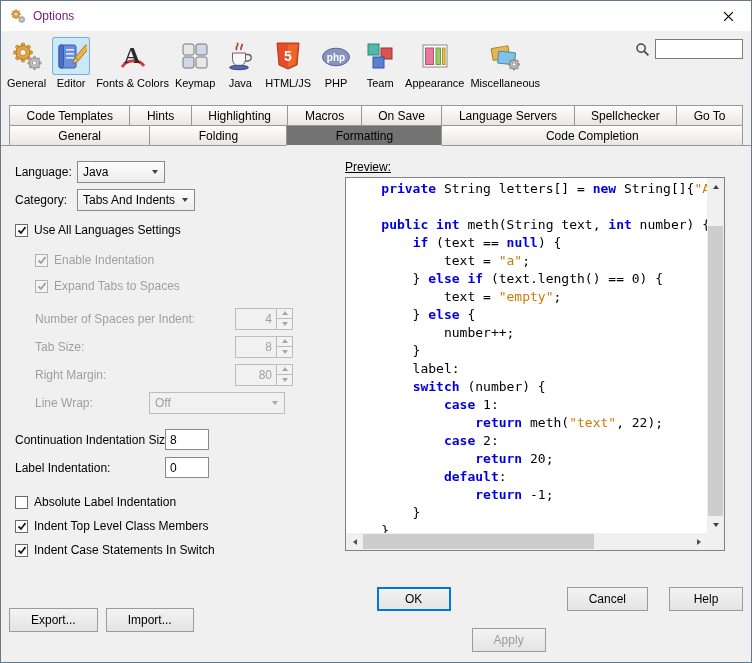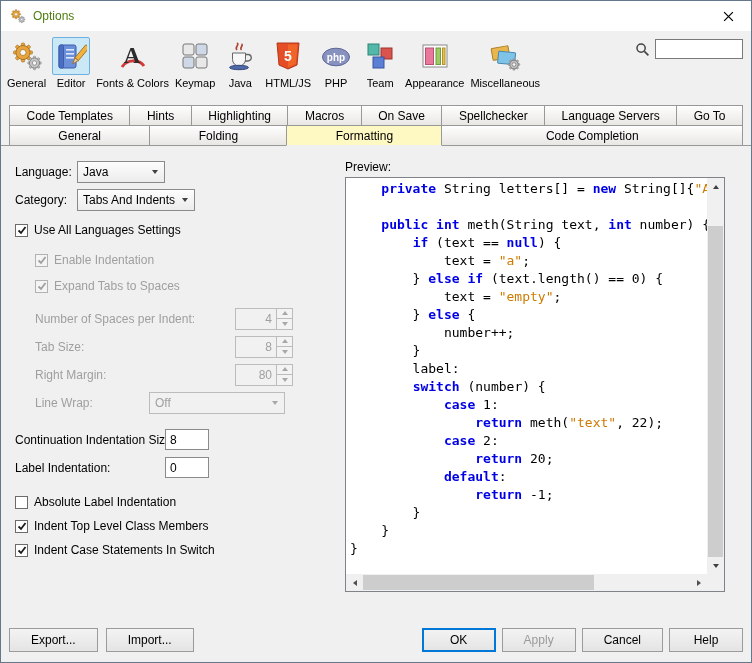--- a/index.html
+++ b/index.html
@@ -2,40 +2,40 @@
 <html style="--kw: #0000e6; --str: #ce7b00; --sel-bg: #cbe8f6; --sel-border: #70b0e0; --default-btn: #0078d7;"><head>
 <meta charset="utf-8">
 <style>
   * { box-sizing: border-box; margin:0; padding:0; }
   body { background:#fff; font-family:"Liberation Sans",sans-serif; }
   .window { width:752px; height:663px; border:1px solid #64788c; background:#f0f0f0; display:flex; flex-direction:column; overflow:hidden; }
 
   
   .titlebar { height:30px; background:#fff; display:flex; align-items:center; flex:none; }
   .app-icon { margin:0 7px 0 9px; width:16px; height:16px; display:flex; }
-  .title-text { font-size:12px; color:#4d7c0f; }
+  .title-text { font-size:12px; color:#701a75; }
   .close-btn { margin-left:auto; width:46px; height:100%; display:flex; align-items:center; justify-content:center; }
 
   
   .toolbar { display:flex; align-items:flex-start; padding:5px 8px 6px 4px; flex:none; }
   .tb-item { display:flex; flex-direction:column; align-items:center; padding:1px 2px; margin-right:2px; }
   .tb-iconbox { width:38px; height:38px; display:flex; align-items:center; justify-content:center; border:1px solid transparent; border-radius:2px; }
   .tb-item.selected .tb-iconbox { background:var(--sel-bg,#cbe8f6); border-color:var(--sel-border,#70b0e0); }
   .tb-label { font-size:11px; margin-top:2px; color:#000; white-space:nowrap; }
   .search-wrap { margin-left:auto; display:flex; align-items:center; gap:5px; margin-top:3px; }
   .search-input { width:88px; height:20px; border:1px solid #7a7a7a; background:#fff; font:12px "Liberation Sans",sans-serif; padding:0 3px; outline:none; }
 
   
   .tabstrip { padding:9px 8px 0 8px; flex:none; }
   .tabrow { display:flex; }
   .tabrow2 { margin-top:-1px; }
   .tab { flex:1 1 auto; height:21px; display:flex; align-items:center; justify-content:center; font-size:12px; padding:0 6px; background:linear-gradient(#fefefe,#e9e7e4); border:1px solid #989898; white-space:nowrap; position:relative; }
   .tab + .tab { margin-left:-1px; }
   .tabrow2 .tab:last-child { flex-grow:2.3; }
-  .tab.active { background:#fef9c3; z-index:2; border-bottom-color:#f0f0f0; }
+  .tab.active { background:#737373; z-index:2; border-bottom-color:#f0f0f0; }
 
   
   .content { flex:1; display:flex; border-top:1px solid #989898; margin-top:-1px; padding:6px 26px 0 8px; min-height:0; }
   .form-col { width:326px; flex:none; padding:8px 0 0 6px; }
   .frow { display:flex; align-items:center; margin-bottom:5px; height:23px; }
   .flabel { font-size:12px; color:#000; white-space:nowrap; }
   .flabel.disabled { color:#9f9f9f; }
   .lab-60 { width:62px; }
   .combo { height:22px; border:1px solid #8a8a8a; background:linear-gradient(#fdfdfd,#ececec); display:flex; align-items:center; position:relative; padding:0 18px 0 5px; font-size:12px; color:#000; }
   .combo-arrow { position:absolute; right:1px; top:1px; bottom:1px; width:16px; display:flex; align-items:center; justify-content:center; }
@@ -64,44 +64,44 @@
   
   .tri { width:0; height:0; display:inline-block; }
   .tri-down { border-left:3.5px solid transparent; border-right:3.5px solid transparent; border-top:4px solid #404040; }
   .tri-up { border-left:3.5px solid transparent; border-right:3.5px solid transparent; border-bottom:4px solid #404040; }
   .tri-left { border-top:3.5px solid transparent; border-bottom:3.5px solid transparent; border-right:4px solid #505050; }
   .tri-right { border-top:3.5px solid transparent; border-bottom:3.5px solid transparent; border-left:4px solid #505050; }
   .disabled .tri-down { border-top-color:#a8a8a8; }
   .disabled .tri-up { border-bottom-color:#a8a8a8; }
 
   
-  .preview-col { flex:1; display:flex; flex-direction:column; padding:8px 0 30px 10px; min-width:0; }
+  .preview-col { flex:1; display:flex; flex-direction:column; padding:8px 0 30px 10px; min-width:0;text-decoration:underline; }
   .preview-title { font-size:12px; margin-bottom:3px; }
   .preview-box { flex:1; position:relative; border:1px solid #7f8389; background:#fff; min-height:0; }
   .code-area { position:absolute; left:0; top:0; right:17px; bottom:17px; overflow:hidden; padding:2px 0 0 4px; font-family:"DejaVu Sans Mono",monospace; font-size:13px; line-height:18px; white-space:pre; color:#000; }
   .code-line { height:18px; }
   .tok-k { color:var(--kw,#0000e6); font-weight:bold; }
   .tok-s { color:var(--str,#ce7b00); }
   .vscroll { position:absolute; top:0; right:0; bottom:17px; width:17px; background:#f0f0f0; }
   .hscroll { position:absolute; left:0; bottom:0; right:17px; height:17px; background:#f0f0f0; }
   .scroll-corner { position:absolute; right:0; bottom:0; width:17px; height:17px; background:#f0f0f0; }
   .sc-btn { position:absolute; display:flex; align-items:center; justify-content:center; background:#f0f0f0; }
   .vscroll .sc-up { top:0; left:0; right:0; height:17px; }
   .vscroll .sc-down { bottom:0; left:0; right:0; height:17px; }
   .hscroll .sc-left { left:0; top:0; bottom:0; width:17px; }
   .hscroll .sc-right { right:0; top:0; bottom:0; width:17px; }
   .vthumb { position:absolute; left:1px; right:1px; top:48px; bottom:17px; background:#cdcdcd; }
   .hthumb { position:absolute; top:1px; bottom:1px; left:17px; width:64%; background:#cdcdcd; }
 
   
   .bottombar { flex:none; display:flex; align-items:center; padding:6px 8px 10px 8px; gap:8px; }
   .btn { height:24px; min-width:74px; padding:0 21px; display:flex; align-items:center; justify-content:center; font-size:12px; background:linear-gradient(#f3f3f3,#e4e4e4); border:1px solid #9b9b9b; color:#000; }
-  .btn-right-group { margin-left:auto; display:flex; gap:6px; }
+  .btn-right-group { margin-left:auto; display:flex; gap:21px; }
   .btn.default { border:1px solid var(--default-btn,#0078d7); box-shadow:inset 0 0 0 1px var(--default-btn,#0078d7); }
-  .btn.disabled { color:#9b9b9b; }
+  .btn.disabled { color:#9b9b9b;margin-top:41px; }
 </style>
 </head>
 <body>
 
 <div class="window">
 
   <div class="titlebar">
     <span class="app-icon" id="app-icon">
         <svg width="16" height="16" viewBox="0 0 32 32">
           <rect x="2.5" y="10.885" width="19" height="3.2300000000000004" rx="1" fill="#e8a33d" stroke="#9f7122" stroke-width="0.6" transform="rotate(0 12 12.5)"></rect>
@@ -264,22 +264,22 @@
     </div>
   </div>
 
   <div class="tabstrip">
     <div class="tabrow" id="tabrow1">
         <div class="tab">Code Templates</div>
         <div class="tab">Hints</div>
         <div class="tab">Highlighting</div>
         <div class="tab">Macros</div>
         <div class="tab">On Save</div>
+        <div class="tab">Language Servers</div>
         <div class="tab">Spellchecker</div>
-        <div class="tab">Language Servers</div>
         <div class="tab">Go To</div>
       </div>
     <div class="tabrow tabrow2" id="tabrow2">
         <div class="tab">General</div>
         <div class="tab">Folding</div>
         <div class="tab active">Formatting</div>
         <div class="tab">Code Completion</div>
       </div>
   </div>
 

